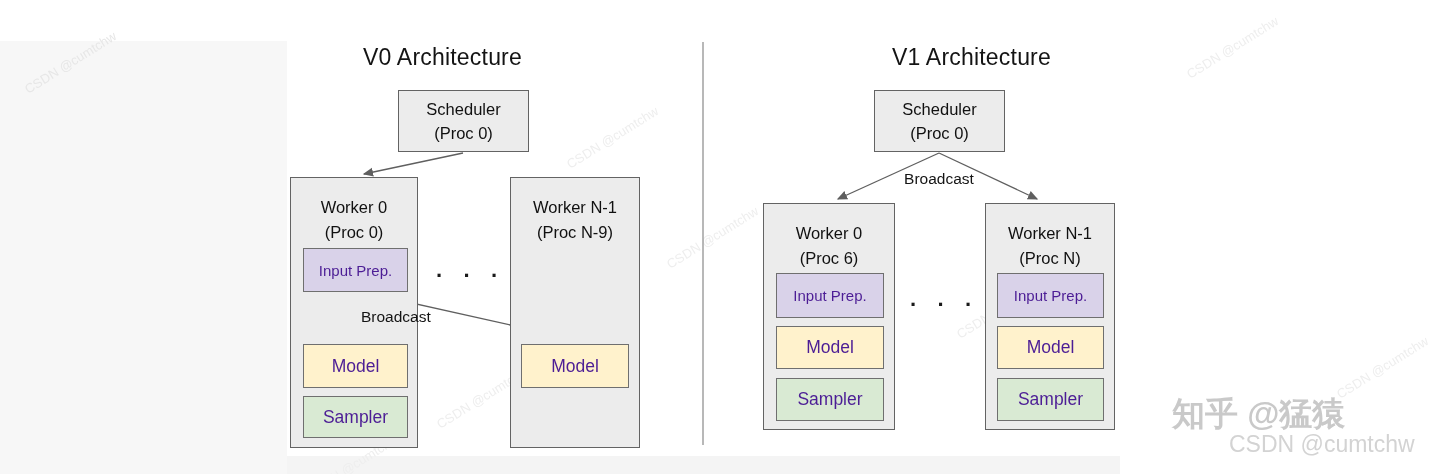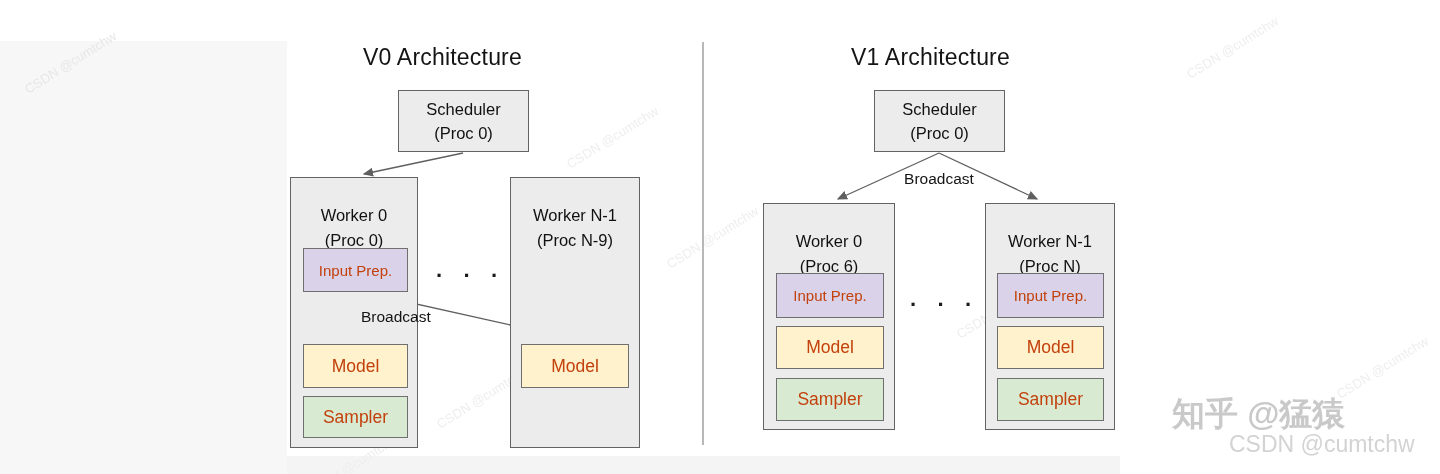--- a/index.html
+++ b/index.html
@@ -9,26 +9,26 @@
   }
   .bg-left{position:absolute;left:0;top:41px;width:287px;height:433px;background:#f7f7f7;}
   .bg-bottom{position:absolute;left:287px;top:456px;width:833px;height:18px;background:#f4f4f4;}
   .slide{position:absolute;left:287px;top:41px;width:833px;height:415px;background:#ffffff;}
 
   .section-title{position:absolute;font-size:23px;letter-spacing:0.2px;color:#141414;white-space:nowrap;margin-left:8px;}
 
   .gbox{position:absolute;box-sizing:border-box;background:#ececec;border:1.5px solid #636363;}
   .scheduler{display:flex;flex-direction:column;align-items:center;justify-content:center;
     font-size:16.5px;line-height:24px;text-align:center;}
-  .worker{padding-top:16px;}
+  .worker{padding-top:8px;}
   .wtitle{padding-top:9px;text-align:center;font-size:16.5px;line-height:25px;}
   .wtitle span{display:block;}
 
   .chip{position:absolute;box-sizing:border-box;border:1px solid #6f6f6f;
-    display:flex;align-items:center;justify-content:center;text-align:center;color:#c2410c;}
+    display:flex;align-items:center;justify-content:center;text-align:center;color:#4c1d95;}
   .chip.purple{background:#d9d2e9;}
   .chip.yellow{background:#fff2cc;}
   .chip.green{background:#d9ead3;}
   .chip.small{font-size:15px;}
   .chip.big{font-size:17.5px;}
 
   .dots{position:absolute;font-size:22px;font-weight:bold;letter-spacing:7px;color:#1a1a1a;white-space:nowrap;}
   .edge-label{position:absolute;font-size:15.5px;color:#141414;white-space:nowrap;}
 
   svg.overlay{position:absolute;left:0;top:0;pointer-events:none;}
@@ -94,21 +94,21 @@
     <div class="gbox worker" style="left:510px;top:177px;width:130px;height:271px;">
       <div class="wtitle">
         <span>Worker N-1</span>
         <span>(Proc N-9)</span>
       </div>
       <div class="chip yellow big" style="left:10px;top:166px;width:108px;height:44px;">Model</div>
     </div>
   </div>
 
   <div>
-    <div class="section-title" style="left:843px;top:44px;">V1 Architecture</div>
+    <div class="section-title" style="left:884px;top:44px;">V1 Architecture</div>
 
     <div class="gbox scheduler" style="left:874px;top:90px;width:131px;height:62px;">
       <span>Scheduler</span>
       <span>(Proc 0)</span>
     </div>
 
     <div class="edge-label" style="left:894px;top:170px;width:90px;text-align:center;">Broadcast</div>
 
     <div class="gbox worker" style="left:763px;top:203px;width:132px;height:227px;">
       <div class="wtitle">

